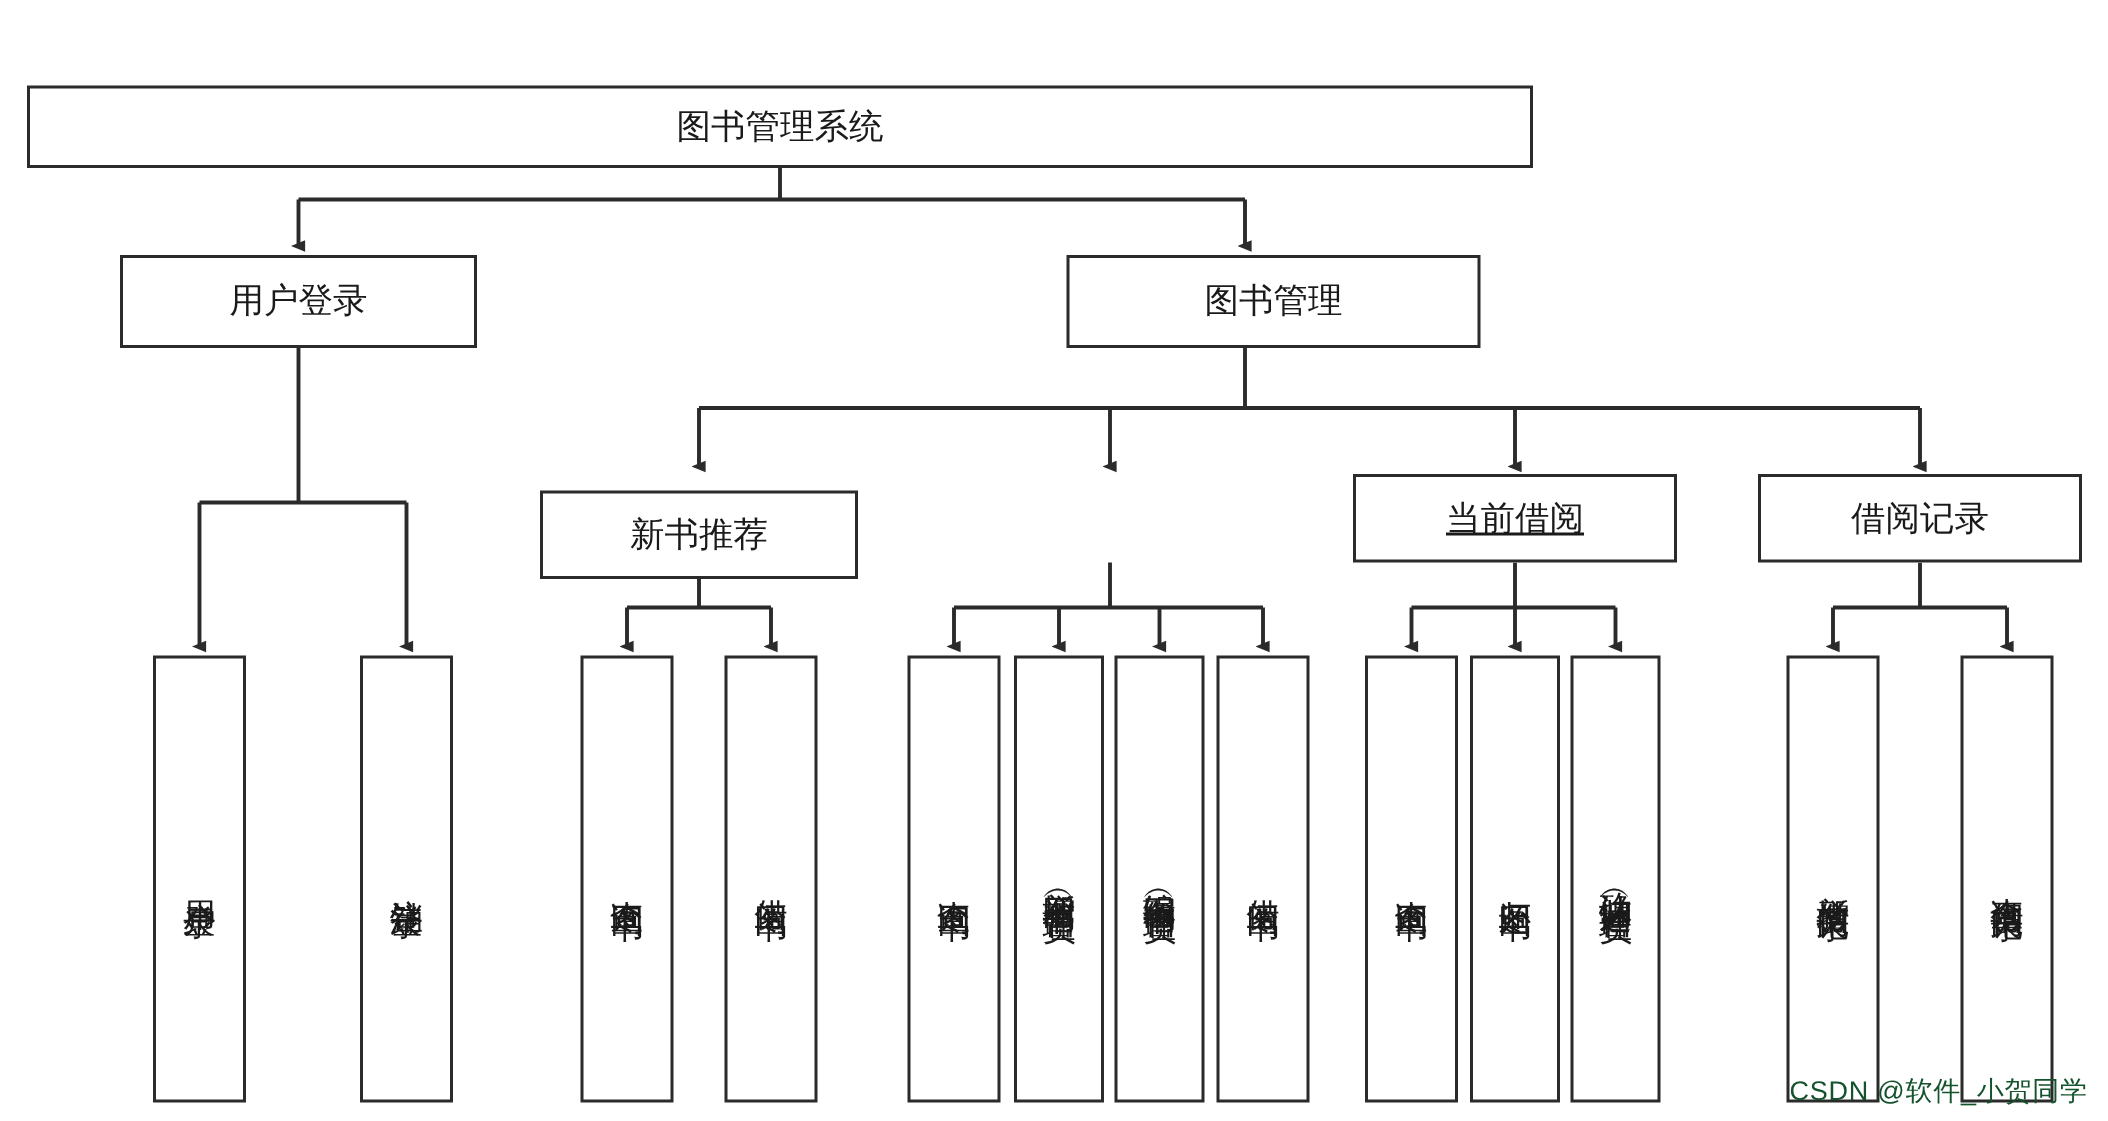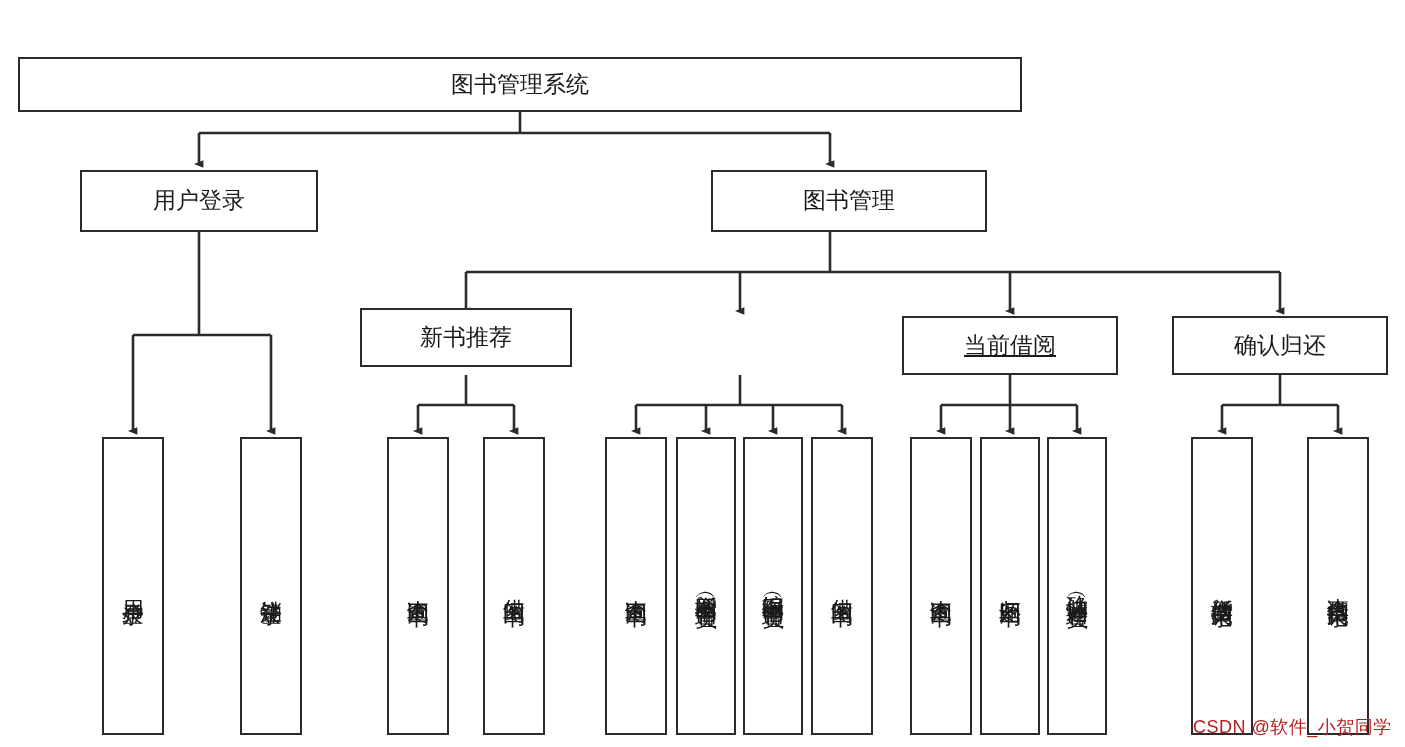--- a/index.html
+++ b/index.html
@@ -50,21 +50,21 @@
   .node.vert .node-label {
     writing-mode: vertical-rl;
     text-orientation: upright;
     font-size: 22px;
     letter-spacing: 2px;
     line-height: 1;
   }
   .watermark {
     position: absolute;
     font-size: 18px;
-    color: #b91c1c;
+    color: #14532d;
     white-space: nowrap;
     letter-spacing: 0.5px;
   }
 </style>
 </head>
 <body>
 
 <div id="canvas">
 
   <svg id="edges" viewBox="0 0 1405 747" xmlns="http://www.w3.org/2000/svg">
@@ -123,31 +123,31 @@
   </div>
 
   <div class="node horiz" style="left:80px; top:170px; width:238px; height:62px;">
     <span class="node-label">用户登录</span>
   </div>
 
   <div class="node horiz" style="left:711px; top:170px; width:276px; height:62px;">
     <span class="node-label">图书管理</span>
   </div>
 
-  <div class="node horiz" style="left:360px; top:308px; width:212px; height:59px;">
+  <div class="node horiz" style="left:360px; top:327px; width:212px; height:59px;">
     <span class="node-label">新书推荐</span>
   </div>
 
 
   <div class="node horiz" style="left:902px; top:316px; width:216px; height:59px;text-decoration:underline;">
     <span class="node-label">当前借阅</span>
   </div>
 
   <div class="node horiz" style="left:1172px; top:316px; width:216px; height:59px;">
-    <span class="node-label">确认归还</span>
+    <span class="node-label">借阅记录</span>
   </div>
 
   <div class="node vert" style="left:102px; top:437px; width:62px; height:298px;">
     <span class="node-label">用户登录</span>
   </div>
 
   <div class="node vert" style="left:240px; top:437px; width:62px; height:298px;">
     <span class="node-label">注销登录</span>
   </div>
 

